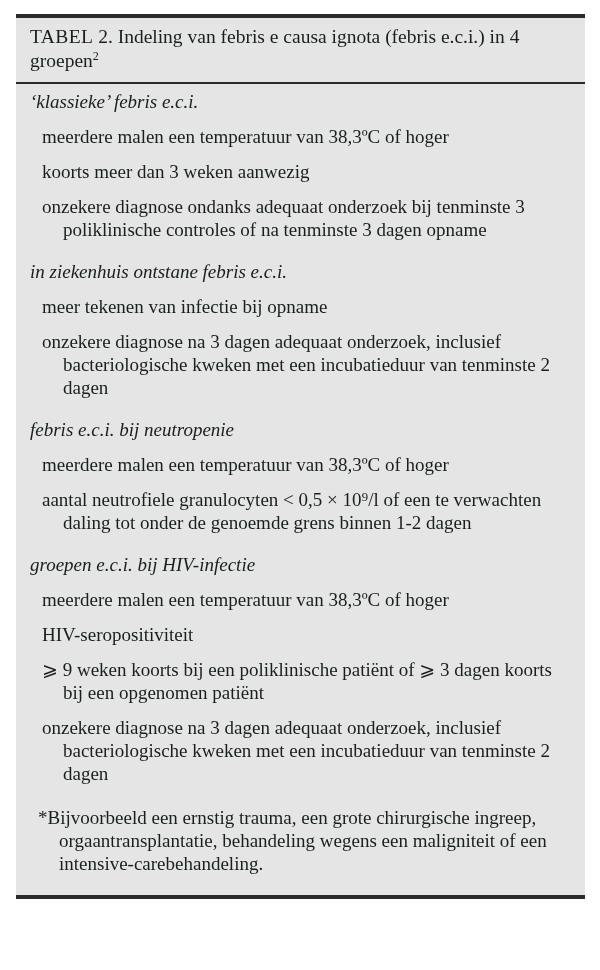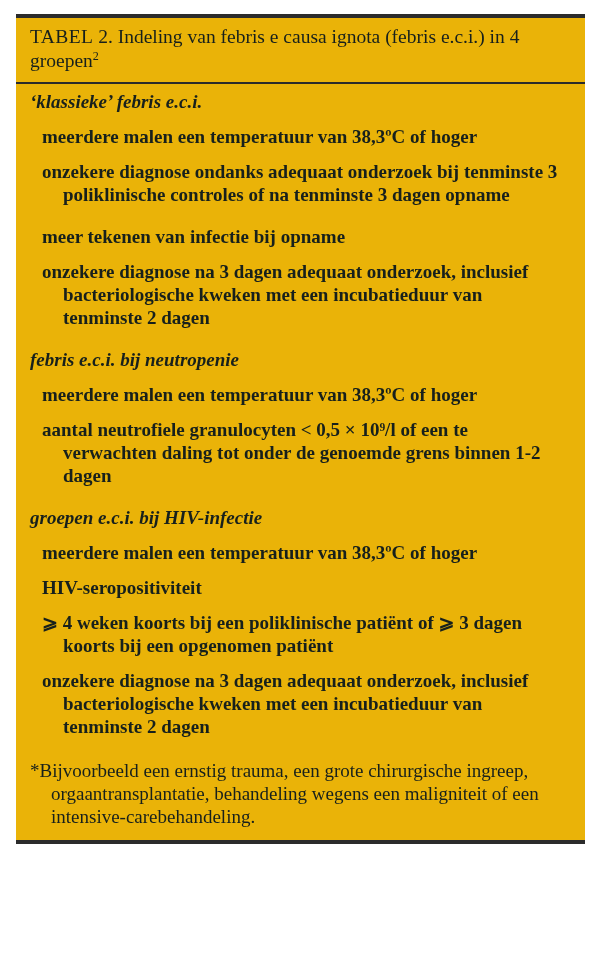--- a/index.html
+++ b/index.html
@@ -12,21 +12,21 @@
     height: 970px;
     overflow: hidden;
     font-family: "Liberation Serif", "DejaVu Serif", serif;
   }
 
   .table-figure {
     position: absolute;
     left: 16px;
     top: 14px;
     width: 569px;
-    background: #eab308;
+    background: #e5e5e5;
     box-sizing: border-box;
   }
 
   .rule-top {
     height: 4px;
     background: #2b2b2b;
     width: 100%;
   }
   .rule-mid {
     height: 2px;
@@ -55,21 +55,20 @@
     line-height: 0;
   }
 
   .body-area {
     padding: 6px 14px 12px 14px;
     color: #17201c;
   }
 
   .group {
     margin: 0 0 19px 0;
-    font-weight: bold;
   }
   .group:last-of-type {
     margin-bottom: 0;
   }
 
   .group-heading {
     font-style: italic;
     font-size: 19px;
     line-height: 23px;
     margin: 0 0 0 0;
@@ -83,21 +82,21 @@
     padding-left: 21px;
     text-indent: -21px;
   }
 
   .footnote-block {
     margin-top: 21px;
   }
   .footnote {
     font-size: 19px;
     line-height: 23px;
-    margin: 0;
+    margin: 8px;
     padding-left: 21px;
     text-indent: -21px;
   }
 </style>
 </head>
 <body>
 
 <div class="table-figure">
 
   <div class="rule-top"></div>
@@ -106,39 +105,41 @@
     <span class="tabel-word">TABEL</span><span> 2. Indeling van febris e causa ignota (febris e.c.i.) in 4 groepen</span><sup>2</sup>
   </div>
 
   <div class="rule-mid"></div>
 
   <div class="body-area">
 
     <div class="group">
       <div class="group-heading">‘klassieke’ febris e.c.i.</div>
       <div class="criterion">meerdere malen een temperatuur van 38,3ºC of hoger</div>
+      <div class="criterion">koorts meer dan 3 weken aanwezig</div>
       <div class="criterion">onzekere diagnose ondanks adequaat onderzoek bij tenminste 3 poliklinische controles of na tenminste 3 dagen opname</div>
     </div>
 
     <div class="group">
+      <div class="group-heading">in ziekenhuis ontstane febris e.c.i.</div>
       <div class="criterion">meer tekenen van infectie bij opname</div>
       <div class="criterion">onzekere diagnose na 3 dagen adequaat onderzoek, inclusief bacteriologische kweken met een incubatieduur van tenminste 2 dagen</div>
     </div>
 
     <div class="group">
       <div class="group-heading">febris e.c.i. bij neutropenie</div>
       <div class="criterion">meerdere malen een temperatuur van 38,3ºC of hoger</div>
       <div class="criterion">aantal neutrofiele granulocyten &lt; 0,5 × 10⁹/l of een te verwachten daling tot onder de genoemde grens binnen 1-2 dagen</div>
     </div>
 
     <div class="group">
       <div class="group-heading">groepen e.c.i. bij HIV-infectie</div>
       <div class="criterion">meerdere malen een temperatuur van 38,3ºC of hoger</div>
       <div class="criterion">HIV-seropositiviteit</div>
-      <div class="criterion">⩾ 4 weken koorts bij een poliklinische patiënt of ⩾ 3 dagen koorts bij een opgenomen patiënt</div>
+      <div class="criterion">⩾ 9 weken koorts bij een poliklinische patiënt of ⩾ 3 dagen koorts bij een opgenomen patiënt</div>
       <div class="criterion">onzekere diagnose na 3 dagen adequaat onderzoek, inclusief bacteriologische kweken met een incubatieduur van tenminste 2 dagen</div>
     </div>
 
     <div class="footnote-block">
       <div class="footnote">*Bijvoorbeeld een ernstig trauma, een grote chirurgische ingreep, orgaantransplantatie, behandeling wegens een maligniteit of een intensive-carebehandeling.</div>
     </div>
 
   </div>
 
   <div class="rule-bottom"></div>

